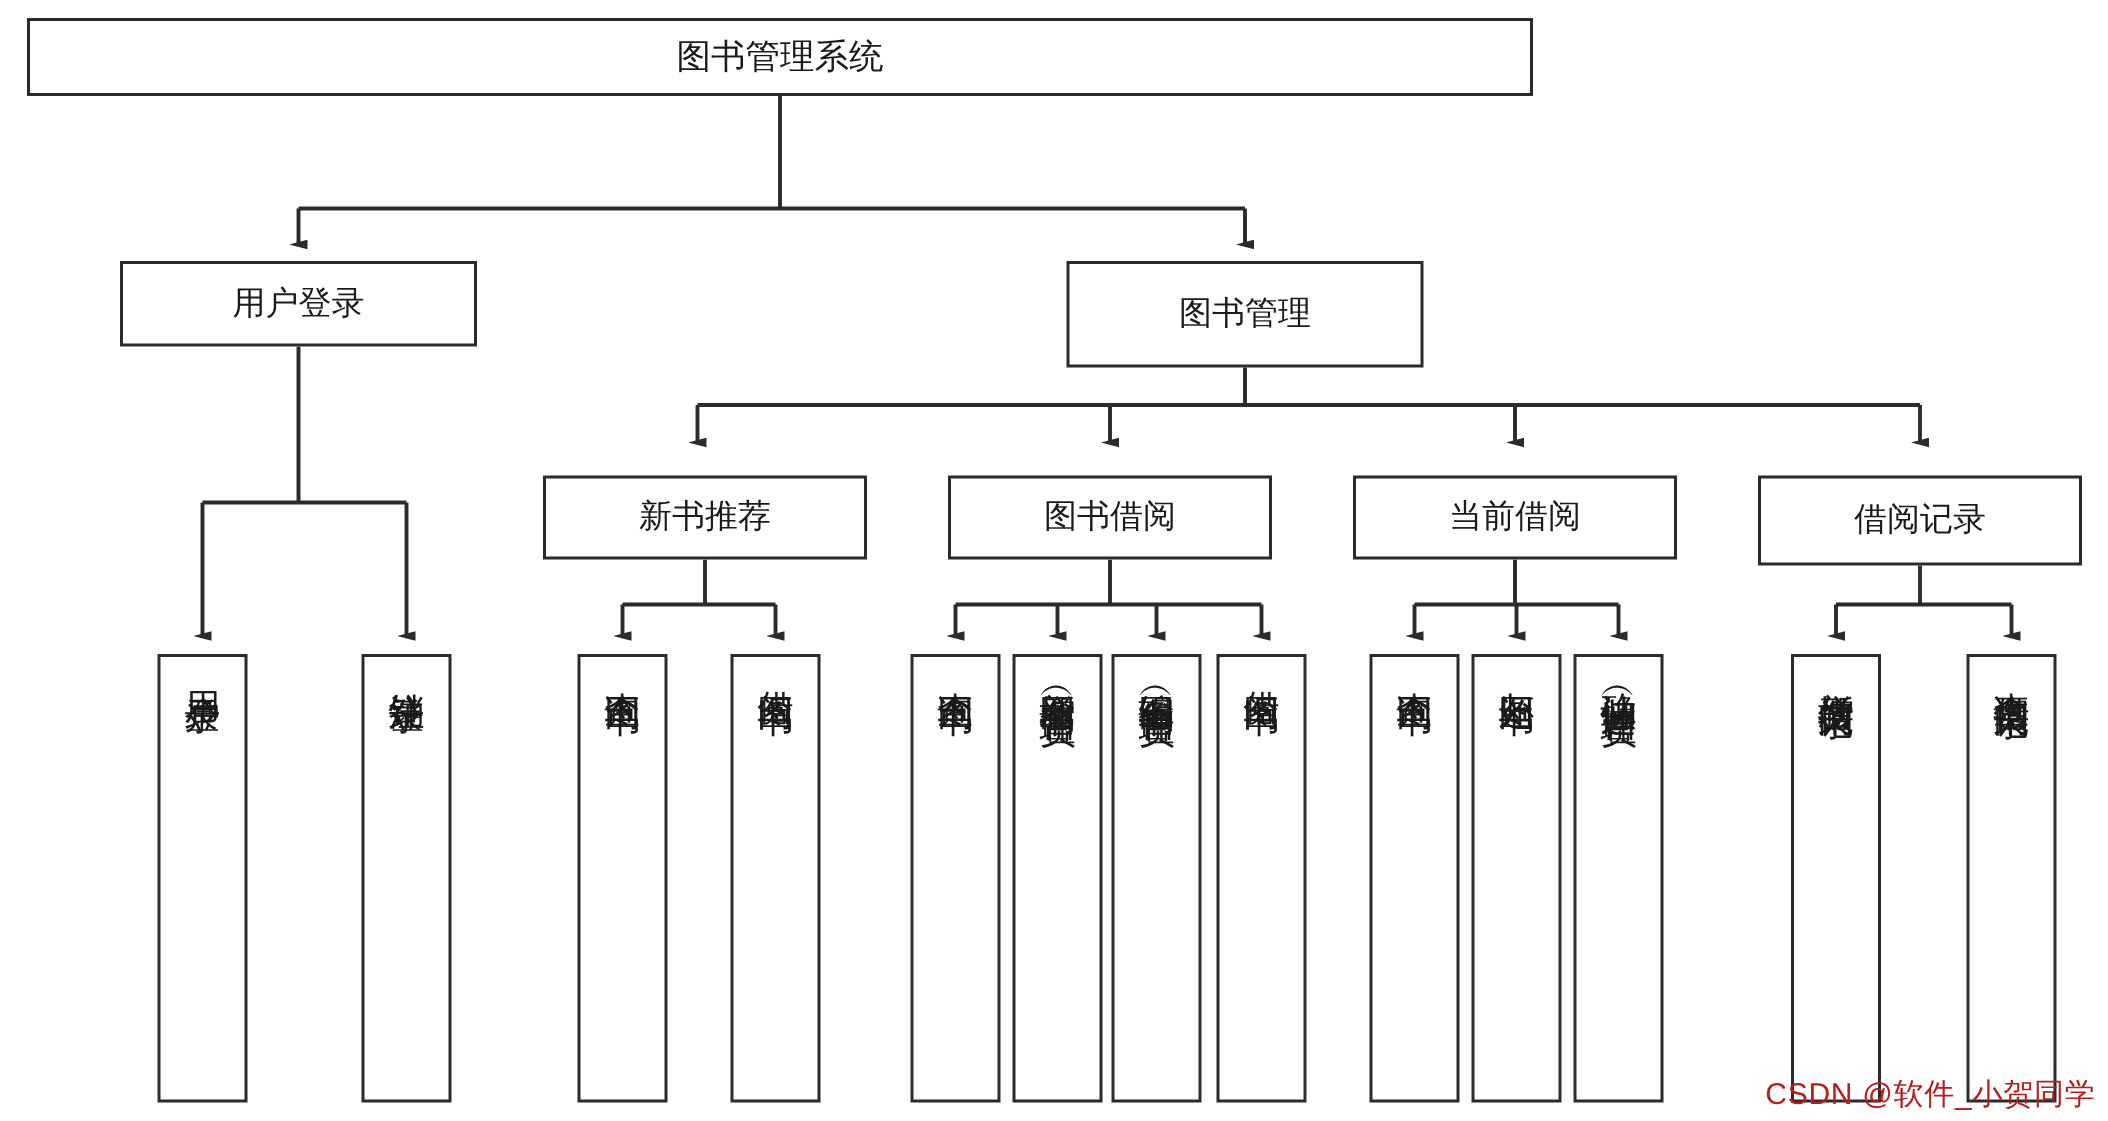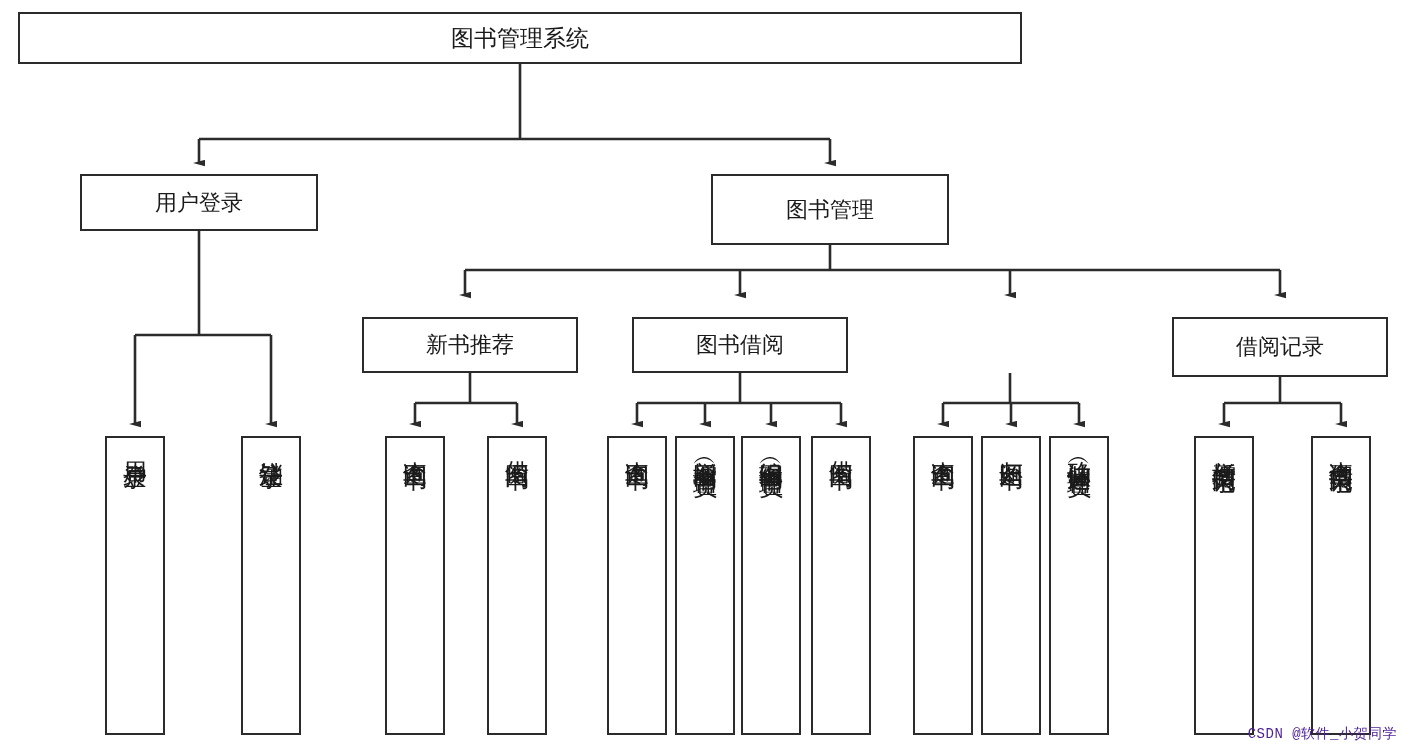--- a/index.html
+++ b/index.html
@@ -55,26 +55,26 @@
     text-orientation: upright;
     font-size: 24px;
     letter-spacing: 2px;
     line-height: 1;
   }
   .node.root .label { font-size: 23px; }
   .watermark {
     position: absolute;
     right: 8px;
     bottom: 4px;
-    font-size: 14px;
-    color: #4c1d95;
+    font-size: 20px;
+    color: #b91c1c;
     letter-spacing: 0.5px;
     z-index: 5;
     white-space: nowrap;
-    font-family: Liberation Mono, monospace;
+    font-family: Liberation Sans, sans-serif;
   }
 </style>
 </head>
 <body>
 
 <div id="diagram-root">
 
   <svg id="edges" viewBox="0 0 1405 747" xmlns="http://www.w3.org/2000/svg">
     <defs>
       <marker id="arrow" markerWidth="10" markerHeight="12" refX="3.2" refY="6" orient="auto" markerUnits="userSpaceOnUse">
@@ -139,20 +139,23 @@
   </div>
 
   <div class="node horizontal" style="left:362px; top:317px; width:216px; height:56px;align-items:center;">
     <span class="label">新书推荐</span>
   </div>
 
   <div class="node horizontal" style="left:632px; top:317px; width:216px; height:56px;">
     <span class="label">图书借阅</span>
   </div>
 
+  <div class="node horizontal" style="left:902px; top:317px; width:216px; height:56px;">
+    <span class="label">当前借阅</span>
+  </div>
 
   <div class="node horizontal" style="left:1172px; top:317px; width:216px; height:60px;">
     <span class="label">借阅记录</span>
   </div>
 
   <div class="node vertical" style="left:105px; top:436px; width:60px; height:299px;">
     <span class="label">用户登录</span>
   </div>
 
   <div class="node vertical" style="left:241px; top:436px; width:60px; height:299px;">

